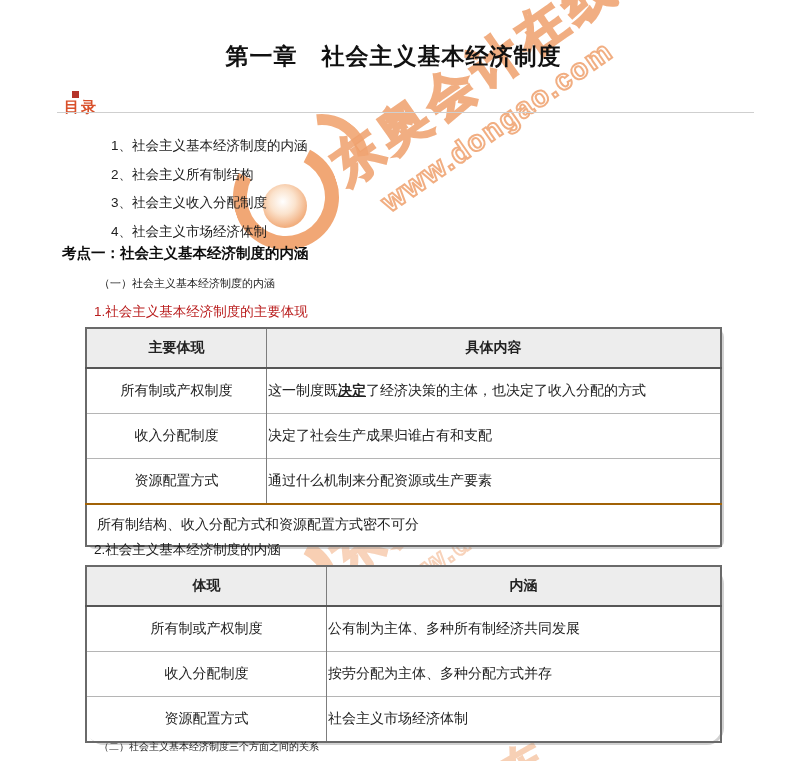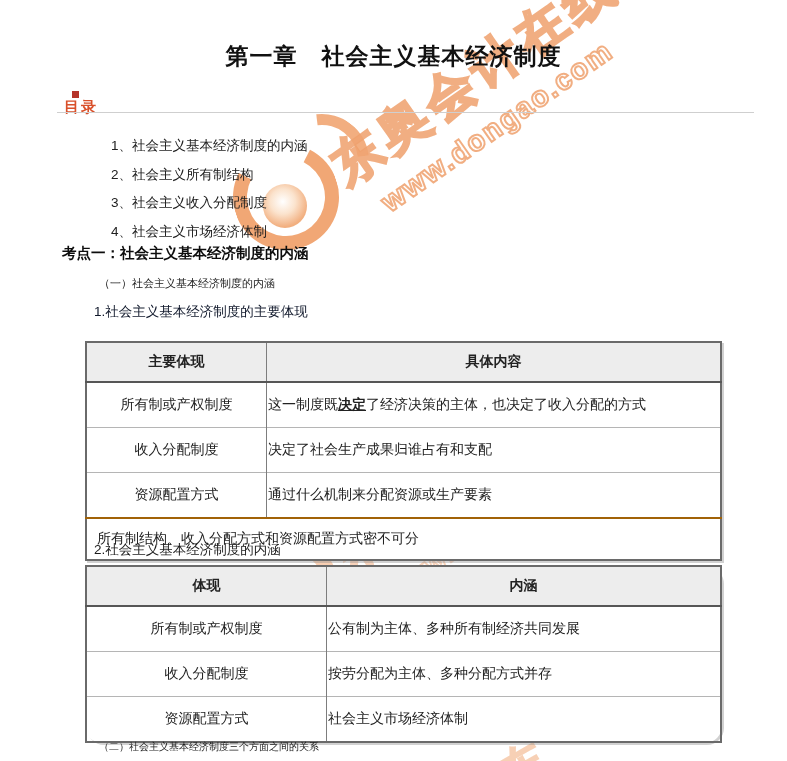--- a/index.html
+++ b/index.html
@@ -54,32 +54,32 @@
   }
   .toc-header { position:absolute; left:64px; top:91px; z-index:3; display:flex; align-items:center;flex-direction:column; }
   .toc-bullet { width:7px; height:7px; background:#b5342a; margin-right:12px; }
   .toc-title  { font-size:15px; font-weight:bold; color:#d9502a; letter-spacing:2px; }
   .toc-rule   { position:absolute; left:57px; top:112px; width:697px; border-top:1px solid #cfcfcf; z-index:3; }
   .toc-list   { position:absolute; left:95px; top:116px; z-index:3; list-style:none; margin:16px; padding:0; }
   .toc-list li { font-size:13.5px; line-height:28.5px; color:#202020; }
 
   .h-kaodian { position:absolute; left:62px; top:244px; z-index:3; font-size:14.5px; font-weight:bold; color:#0d0d0d; }
   .h-sub1    { position:absolute; left:99px; top:276px; z-index:3; font-size:11px; color:#1b1b1b; }
-  .h-point1  { position:absolute; left:94px; top:303px; z-index:3; font-size:13.5px; color:#0f172a; }
+  .h-point1  { position:absolute; left:94px; top:303px; z-index:3; font-size:13.5px; color:#b91c1c; }
   .h-point2  { position:absolute; left:94px; top:541px; z-index:3; font-size:13.5px; color:#1b1b1b; }
   .h-sub2    { position:absolute; left:99px; top:740px; z-index:3; font-size:10px; color:#1b1b1b; }
 
   
   table.k-table {
     position:absolute; left:85px; width:637px; z-index:2;
     border-collapse:collapse; background:#ffffff;
     font-family:"Liberation Serif", serif; font-size:14px; color:#222;
     box-shadow:2px 2px 0 rgba(140,140,140,.4);
   }
-  .k-table.t1 { top:341px; }
+  .k-table.t1 { top:327px;border-radius:8px; }
   .k-table.t2 { top:565px;border-radius:17px; }
   .k-table { border:2px solid #6a6a6a; }
   .k-table th {
     background:#ededed; font-weight:bold; text-align:center;
     height:36px; border-bottom:2px solid #565656; font-size:14px;
   }
   .k-table td { height:42px; }
   .k-table .c1 { width:177px; text-align:center; border-right:1px solid #7d7d7d; }
   .k-table.t2 .c1 { width:237px; }
   .k-table .c2 { text-align:left; padding:0 1px; }

